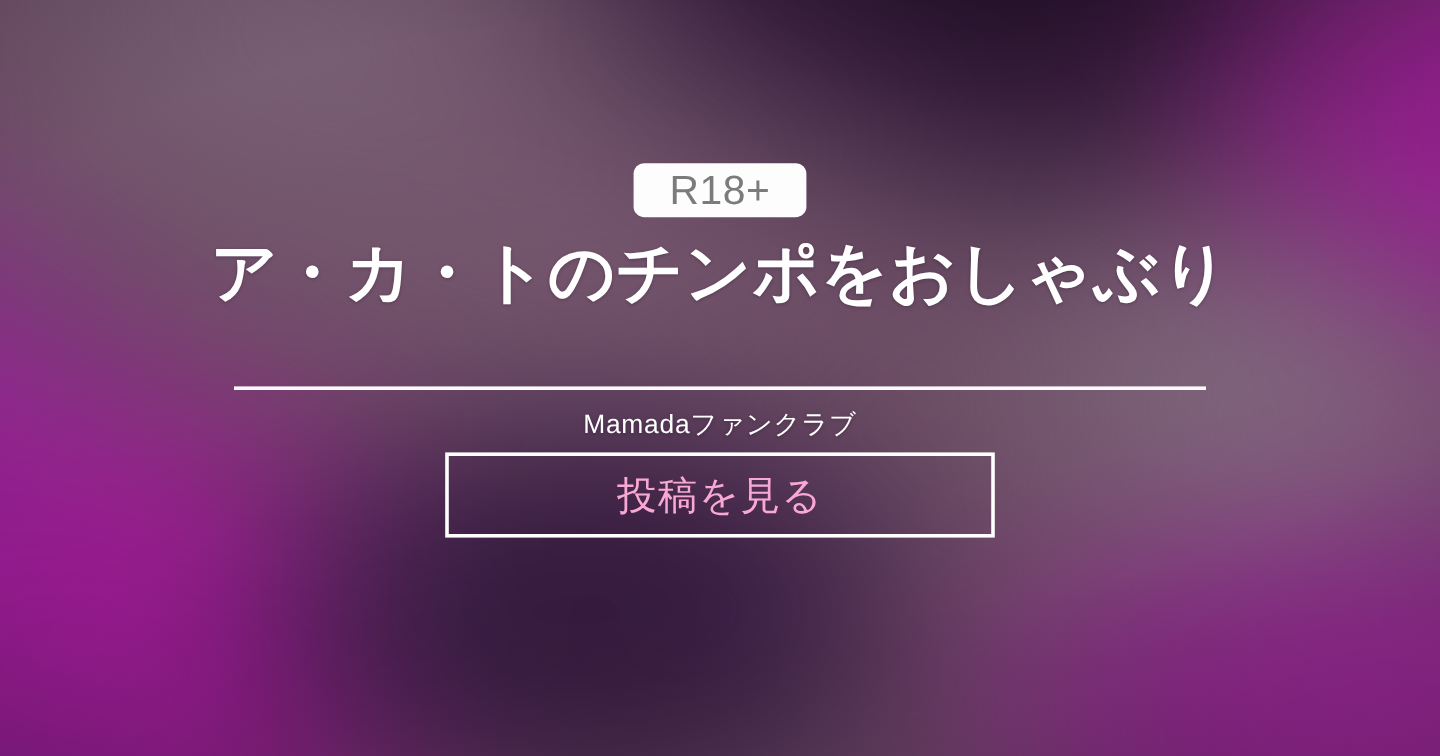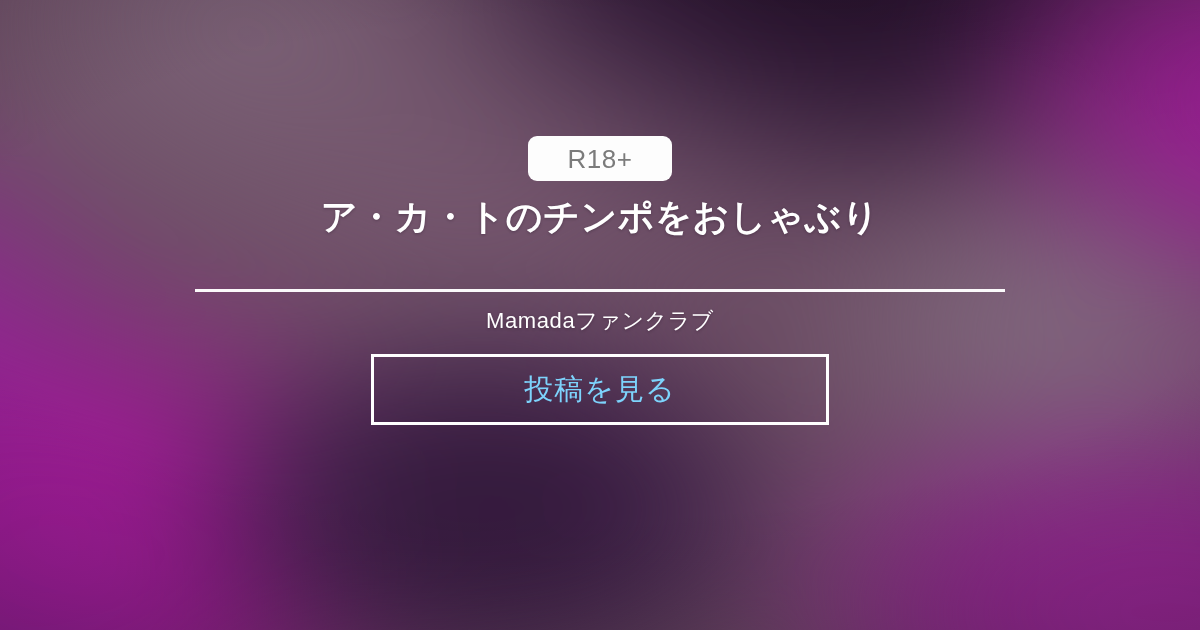--- a/index.html
+++ b/index.html
@@ -141,30 +141,30 @@
     min-width: 144px;
     height: 45px;
     box-sizing: border-box;
     padding: 0 18px;
     display: flex;
     align-items: center;
     justify-content: center;
     background: #fdfdfd;
     border-radius: 9px;
     color: #7b7b7b;
-    font-size: 26px;
+    font-size: 34px;
     font-weight: 400;
     letter-spacing: .5px;
     line-height: 1;
   }
 
   .title {
     margin-top: 17px;
     color: #ffffff;
-    font-size: 36px;
+    font-size: 55px;
     font-weight: 700;
     line-height: 1.08;
     letter-spacing: .5px;
     white-space: nowrap;
     text-shadow: 0 1px 3px rgba(26,10,28,.28);
   }
 
   .divider {
     margin-top: 28px;
     width: 810px;
@@ -177,28 +177,28 @@
     margin-top: 18px;
     color: #ffffff;
     font-size: 22px;
     font-weight: 400;
     letter-spacing: .6px;
     line-height: 1;
     text-shadow: 0 1px 3px rgba(26,10,28,.30);
   }
 
   .cta-button {
-    margin-top: 22px;
+    margin-top: 12px;
     width: 458px;
     height: 71px;
     box-sizing: border-box;
     border: 3px solid #ffffff;
     background: transparent;
-    color: #7dd3fc;
-    font-size: 29px;
+    color: #f9a8d4;
+    font-size: 33px;
     font-weight: 400;
     letter-spacing: 1px;
     line-height: 1;
     display: flex;
     align-items: center;
     justify-content: center;
     cursor: pointer;
     font-family: inherit;
     padding: 0;
   }

